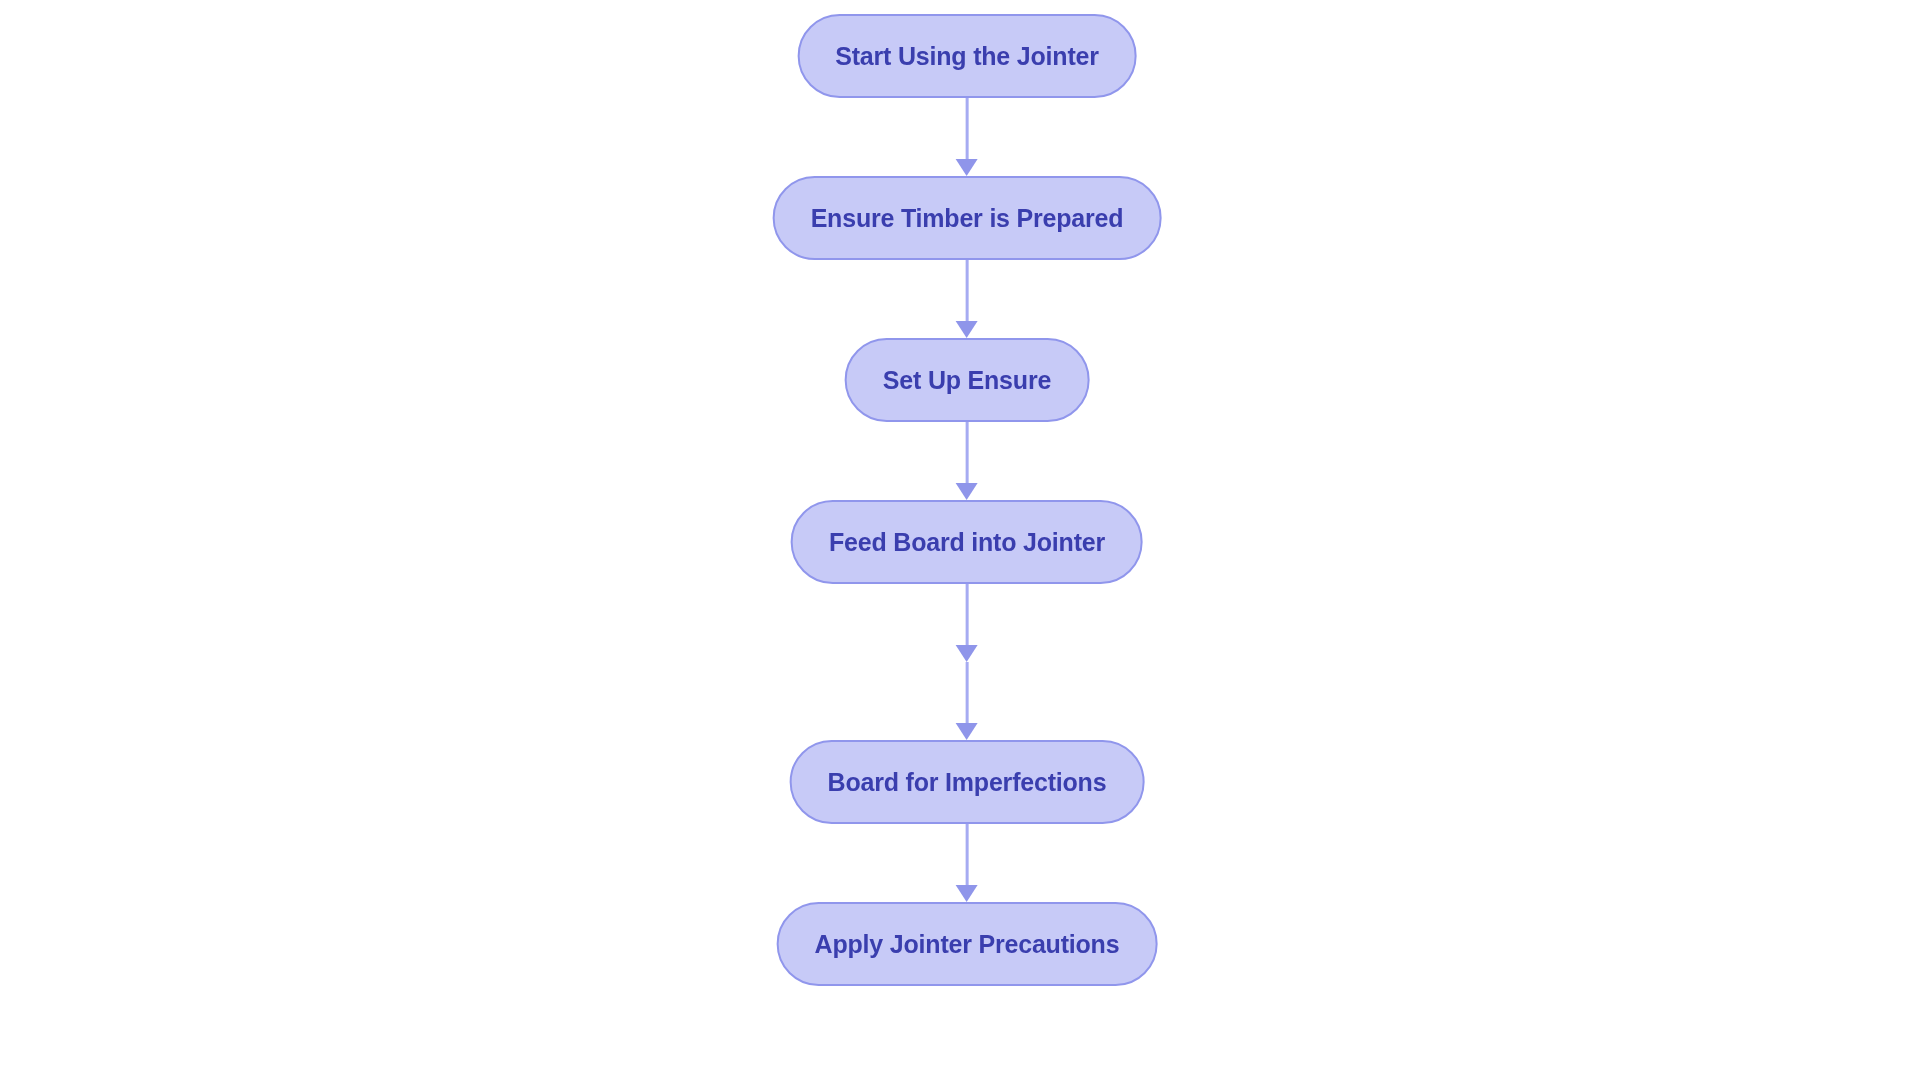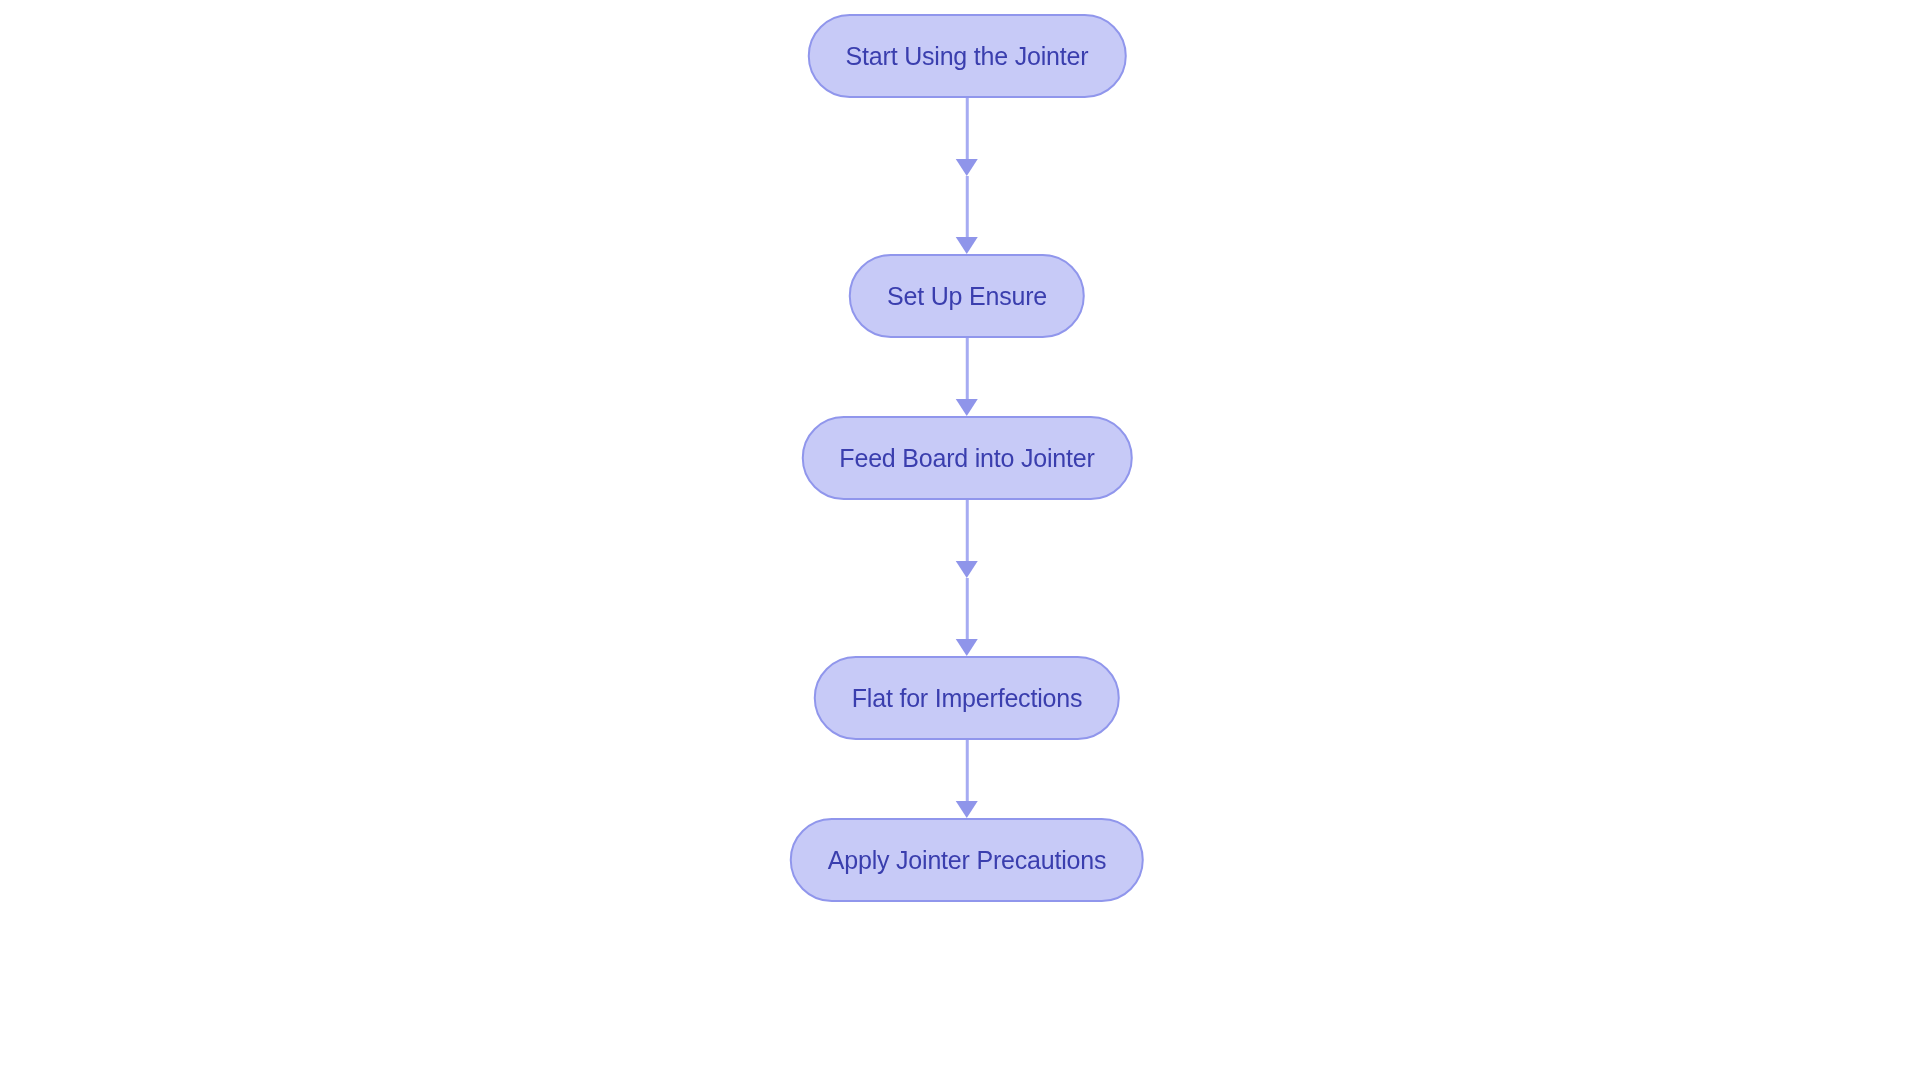--- a/index.html
+++ b/index.html
@@ -38,20 +38,21 @@
     background: var(--node-fill);
     border: 2px solid var(--node-border);
     color: var(--node-text);
     display: flex;
     align-items: center;
     justify-content: center;
     padding: 0 36px;
     font-size: 25px;
     letter-spacing: -0.2px;
     white-space: nowrap;
+    font-weight: bold;
   }
   .connector {
     height: 78px;
     display: flex;
     flex-direction: column;
     align-items: center;
   }
   .connector .arrow-line {
     width: 3px;
     flex: 1;
@@ -73,20 +74,23 @@
 
     <div class="node">
       <span>Start Using the Jointer</span>
     </div>
 
     <div class="connector">
       <div class="arrow-line"></div>
       <div class="arrow-head"></div>
     </div>
 
+    <div class="node">
+      <span>Ensure Timber is Prepared</span>
+    </div>
 
     <div class="connector">
       <div class="arrow-line"></div>
       <div class="arrow-head"></div>
     </div>
 
     <div class="node">
       <span>Set Up Ensure</span>
     </div>
 
@@ -104,21 +108,21 @@
       <div class="arrow-head"></div>
     </div>
 
 
     <div class="connector">
       <div class="arrow-line"></div>
       <div class="arrow-head"></div>
     </div>
 
     <div class="node">
-      <span>Flat for Imperfections</span>
+      <span>Board for Imperfections</span>
     </div>
 
     <div class="connector">
       <div class="arrow-line"></div>
       <div class="arrow-head"></div>
     </div>
 
     <div class="node">
       <span>Apply Jointer Precautions</span>
     </div>

